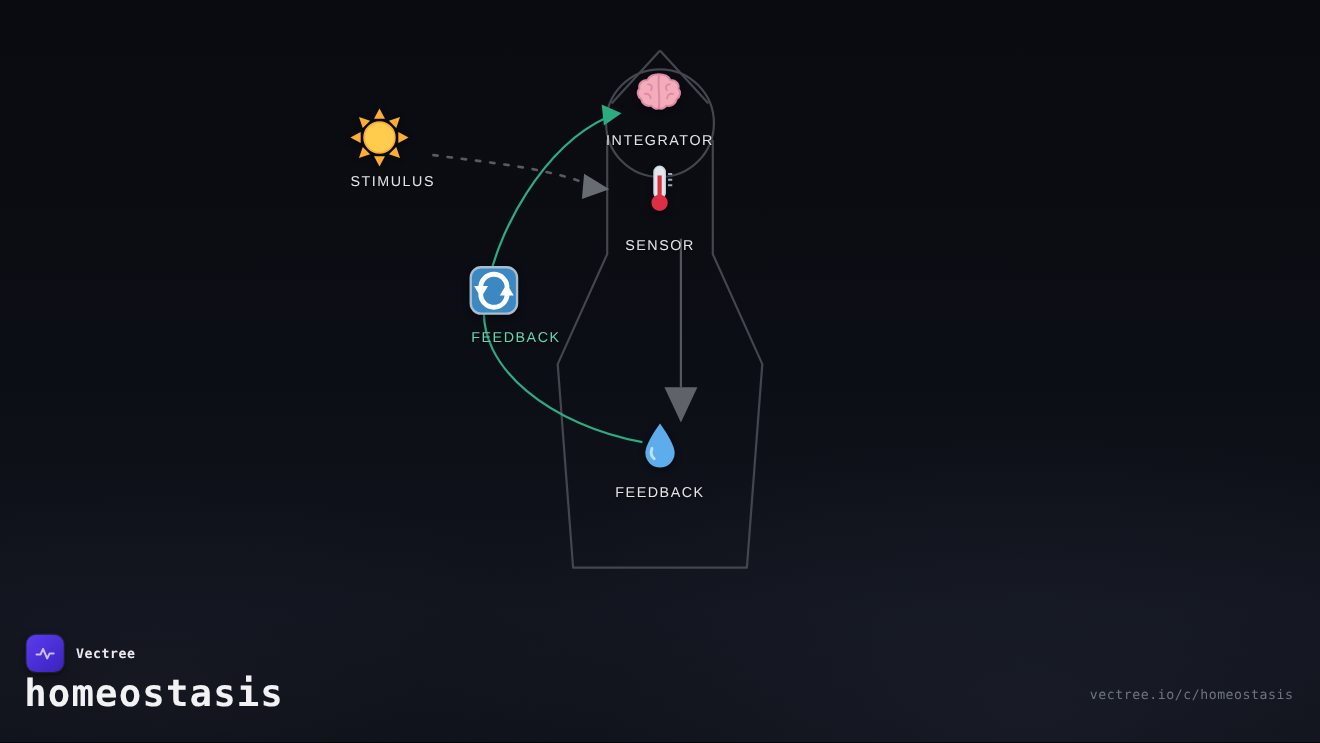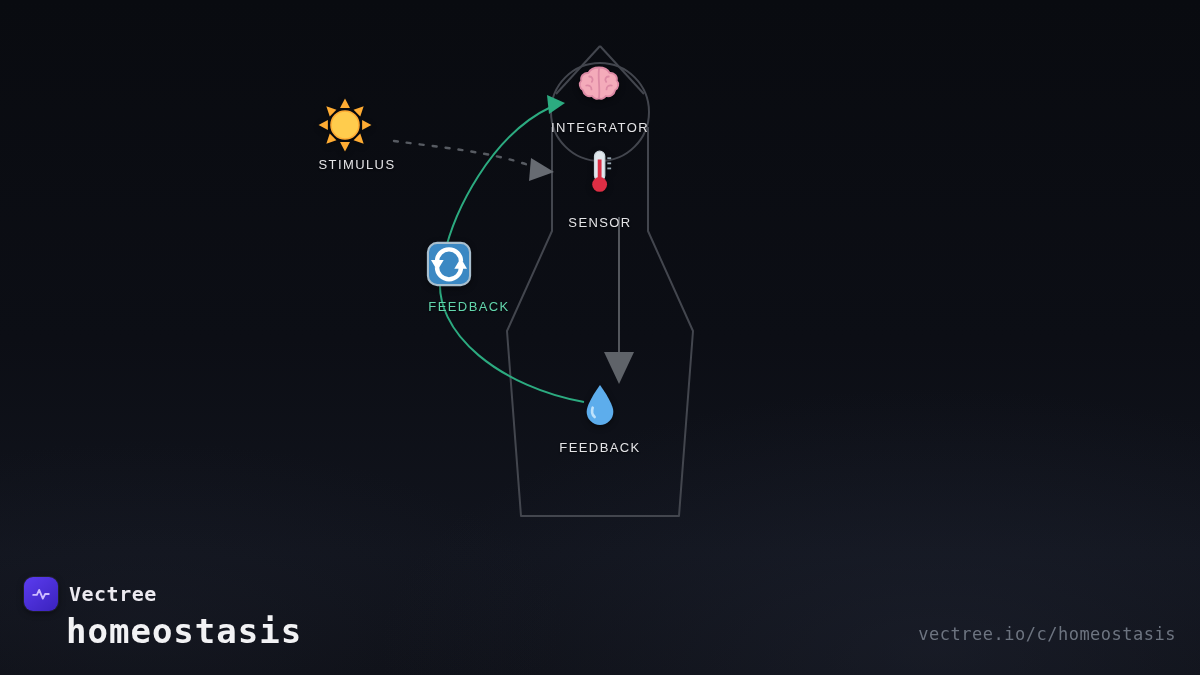--- a/index.html
+++ b/index.html
@@ -23,31 +23,31 @@
   .node-label.accent{ color:#63d6ad; }
   .footer-brand-row{ position:absolute; left:24px; top:577px; display:flex; align-items:center; gap:11px; }
   .logo{
     width:34px; height:34px; border-radius:9px;
     background:linear-gradient(140deg,#5b3cef 0%, #3a22bd 100%);
     display:flex; align-items:center; justify-content:center;
     box-shadow:0 0 0 1px rgba(255,255,255,.07), 0 2px 6px rgba(0,0,0,.5);
   }
   .brand-name{
     font-family:"DejaVu Sans Mono", monospace; font-weight:700;
-    font-size:20px; color:#eceaf0; letter-spacing:.5px;
+    font-size:12px; color:#eceaf0; letter-spacing:.5px;
   }
   .page-title{
     position:absolute; left:22px; top:611px;
     font-family:"DejaVu Sans Mono", monospace; font-weight:700;
-    font-size:34px; color:#f2f2f4; letter-spacing:1px;margin-left:44px;
+    font-size:34px; color:#f2f2f4; letter-spacing:1px;
   }
   .page-url{
     position:absolute; right:24px; top:624px;
     font-family:"DejaVu Sans Mono", monospace;
-    font-size:17px; color:#6d7480; letter-spacing:.5px;
+    font-size:12px; color:#6d7480; letter-spacing:.5px;
   }
 </style>
 </head>
 <body>
 
 <div class="stage">
 
   <svg class="layer" width="1200" height="675" viewBox="0 0 1200 675">
 
     <g fill="none" stroke="#43464e" stroke-width="2" stroke-linejoin="round">

